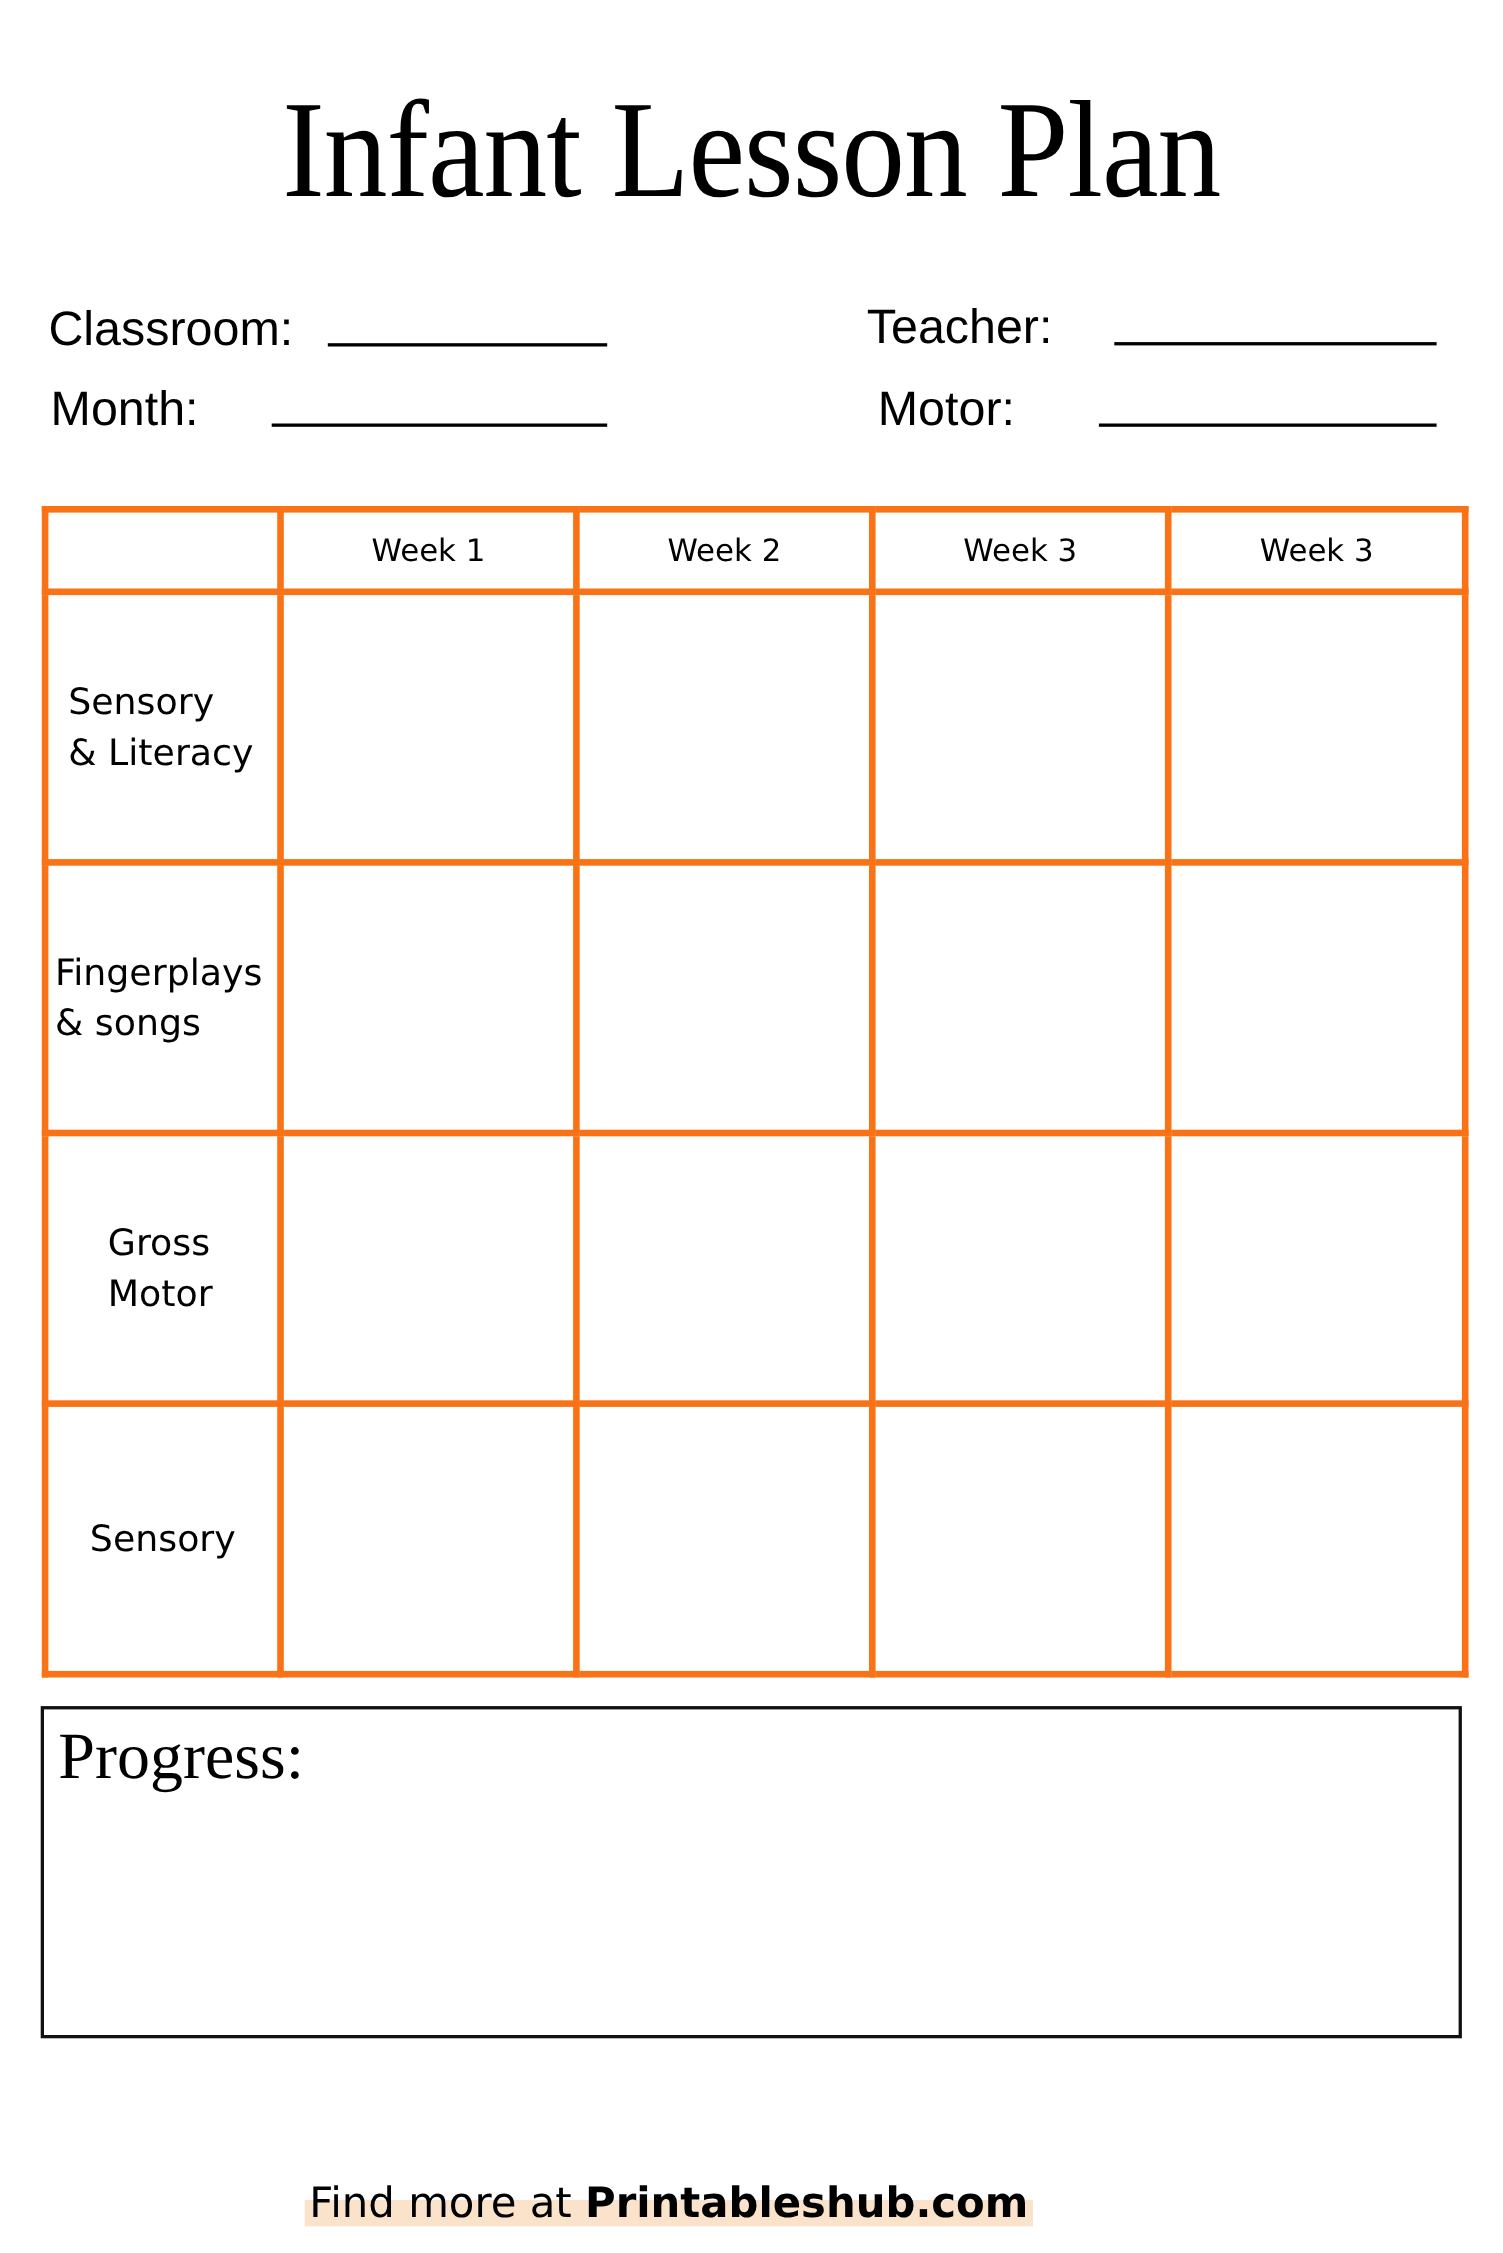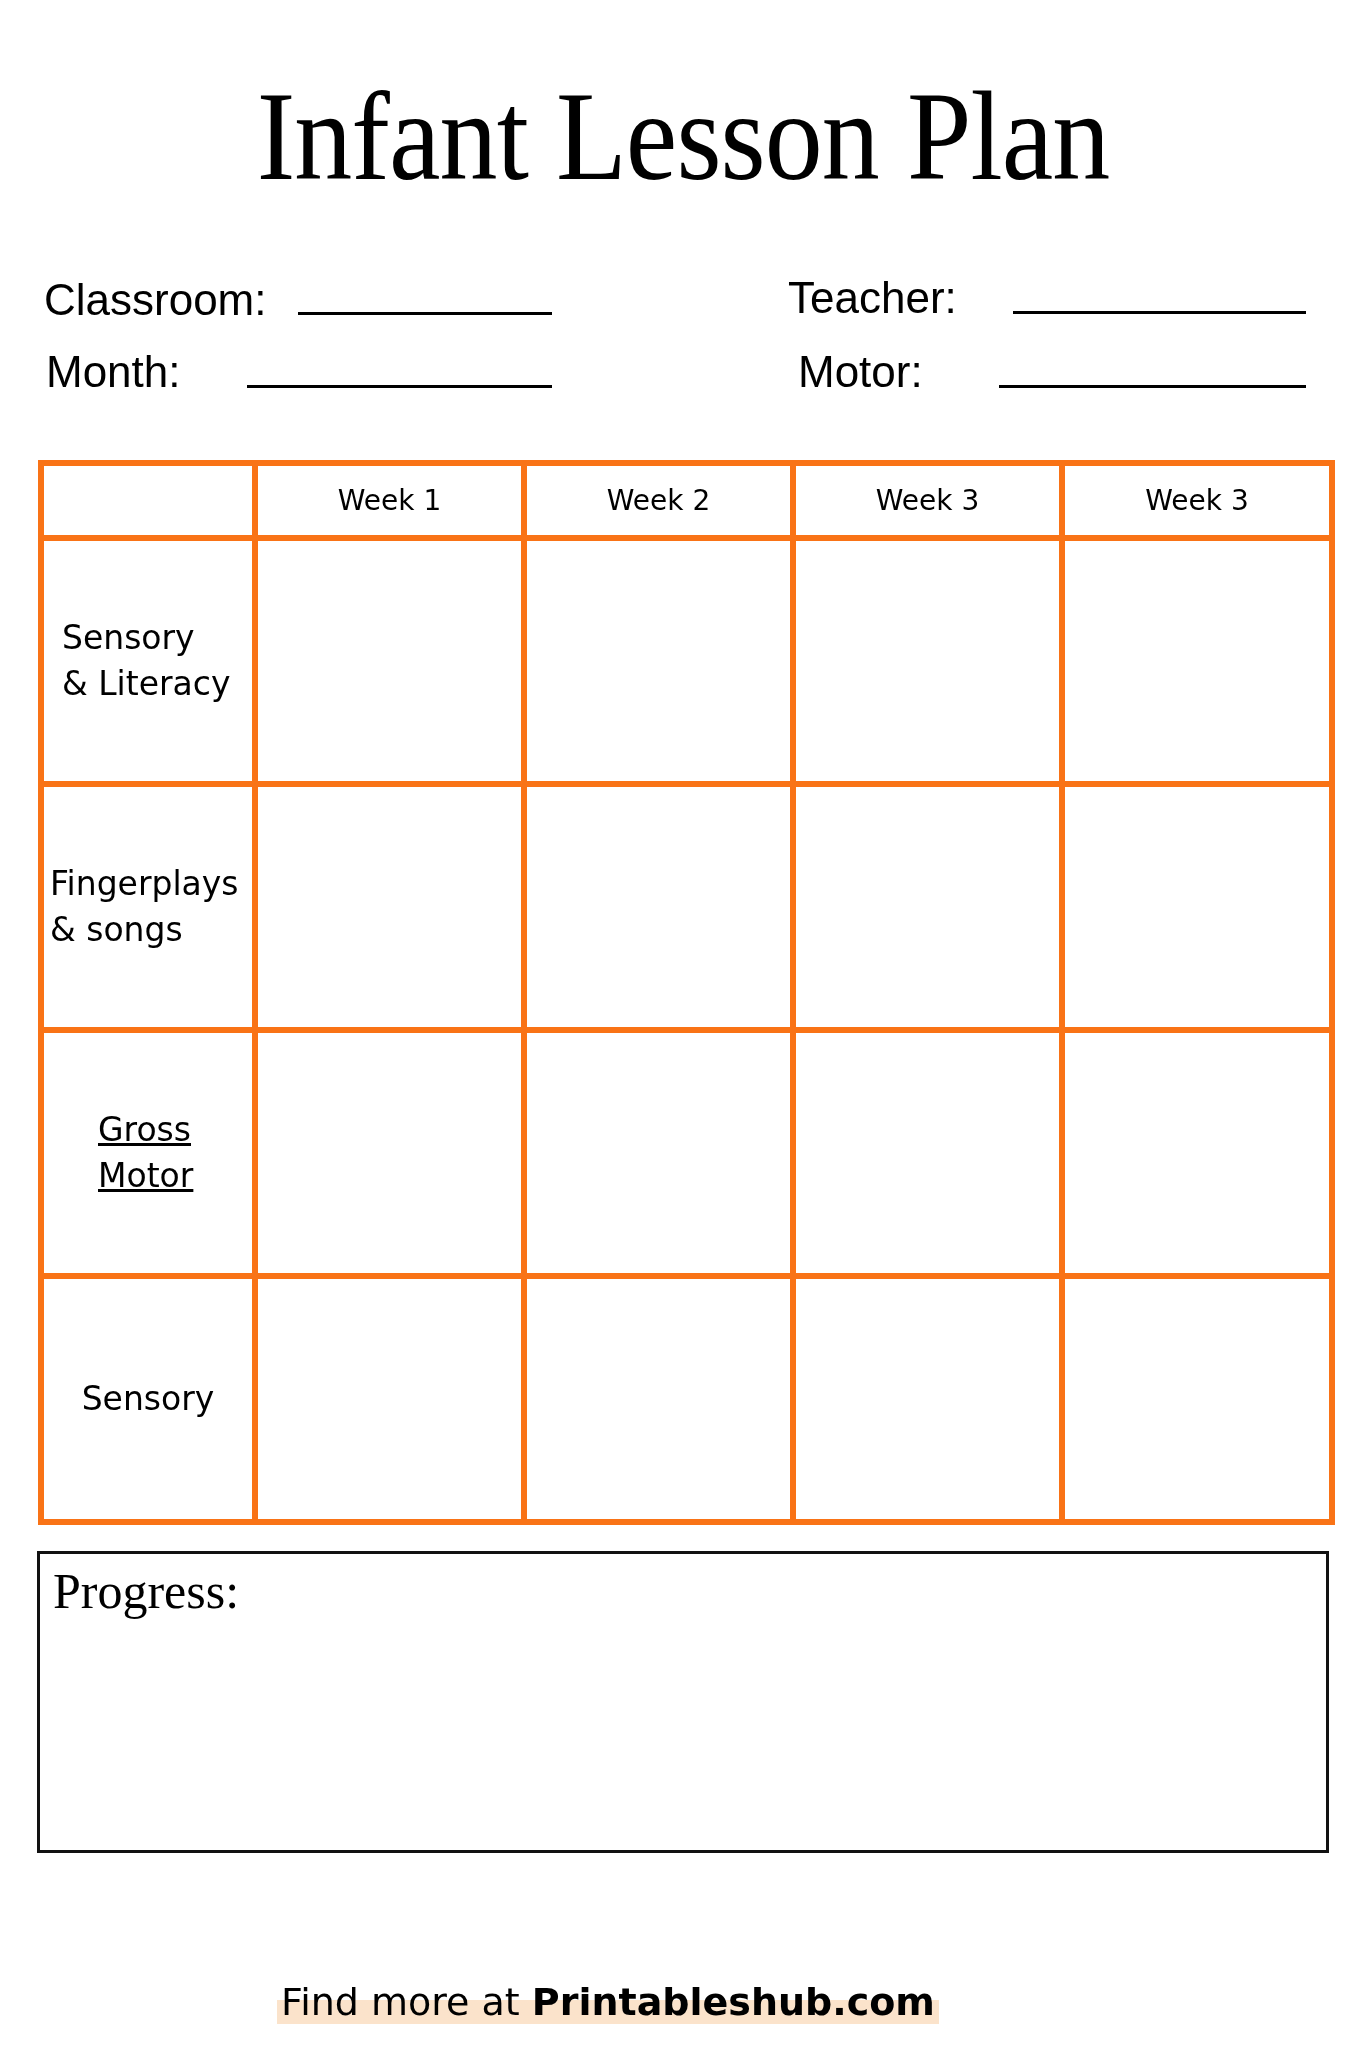--- a/index.html
+++ b/index.html
@@ -7,21 +7,21 @@
   .title{position:absolute;left:0;width:1366px;top:62px;text-align:center;
     font-family:"Liberation Serif","DejaVu Serif",serif;font-size:126px;line-height:150px;letter-spacing:-1px;transform:scaleX(0.92);}
   .field{position:absolute;font-family:Liberation Sans, sans-serif;font-size:44px;line-height:56px;}
   .line{position:absolute;height:3px;background:#000;}
   table.plan{position:absolute;left:38px;top:460px;width:1291px;border-collapse:collapse;table-layout:fixed;}
   table.plan td{border:6px solid #f97316;padding:0;font-family:"DejaVu Sans","Liberation Sans",sans-serif;}
   table.plan tr.head td{height:69px;text-align:center;font-size:28px;}
   table.plan tr.body td{height:240px;}
   table.plan td.rowlabel{font-size:33px;line-height:46px;padding-left:8px;}
   .progress{position:absolute;left:37px;top:1551px;width:1292px;height:302px;border:3px solid #111;box-sizing:border-box;}
-  .progress-label{position:absolute;left:13px;top:8px;font-family:"Liberation Serif","DejaVu Serif",serif;font-size:50px;}
+  .progress-label{position:absolute;left:13px;top:8px;font-family:"Liberation Serif","DejaVu Serif",serif;font-size:60px;}
   .footer{position:absolute;left:0;width:1216px;top:1976px;text-align:center;font-family:"DejaVu Sans","Liberation Sans",sans-serif;font-size:38px;line-height:52px;}
   .footer .hl{background:linear-gradient(to bottom,transparent 45%,#fbe3cb 45%);padding:0 4px;}
   .footer b{font-weight:bold;}
 </style>
 </head>
 <body>
 
 <div class="title">Infant Lesson Plan</div>
 
 <div class="field" style="left:44px;top:272px;">Classroom:</div>
@@ -66,21 +66,21 @@
     <td class="rowlabel" style="padding-left:6px;">
       <div>Fingerplays</div>
       <div>&amp; songs</div>
     </td>
     <td></td>
     <td></td>
     <td></td>
     <td></td>
   </tr>
   <tr class="body">
-    <td class="rowlabel" style="padding-left:54px;text-decoration:underline;">
+    <td class="rowlabel" style="padding-left:54px;">
       <div>Gross</div>
       <div>Motor</div>
     </td>
     <td></td>
     <td></td>
     <td></td>
     <td></td>
   </tr>
   <tr class="body">
     <td class="rowlabel" style="padding-left:0;text-align:center;">

